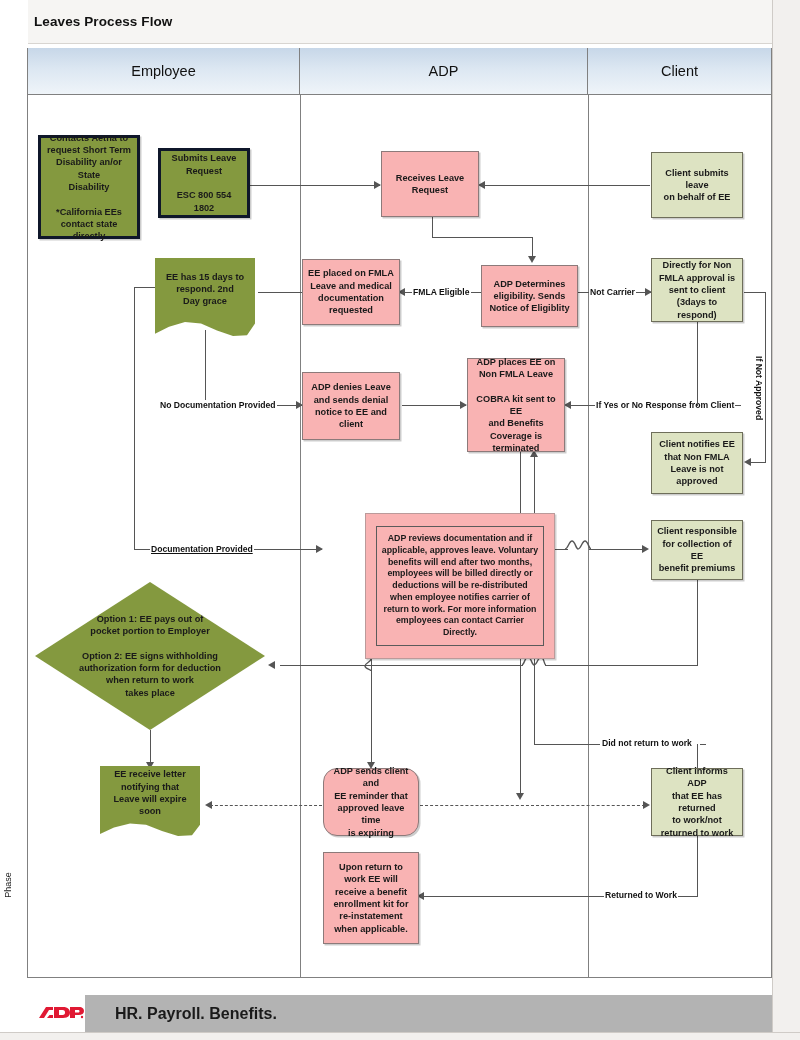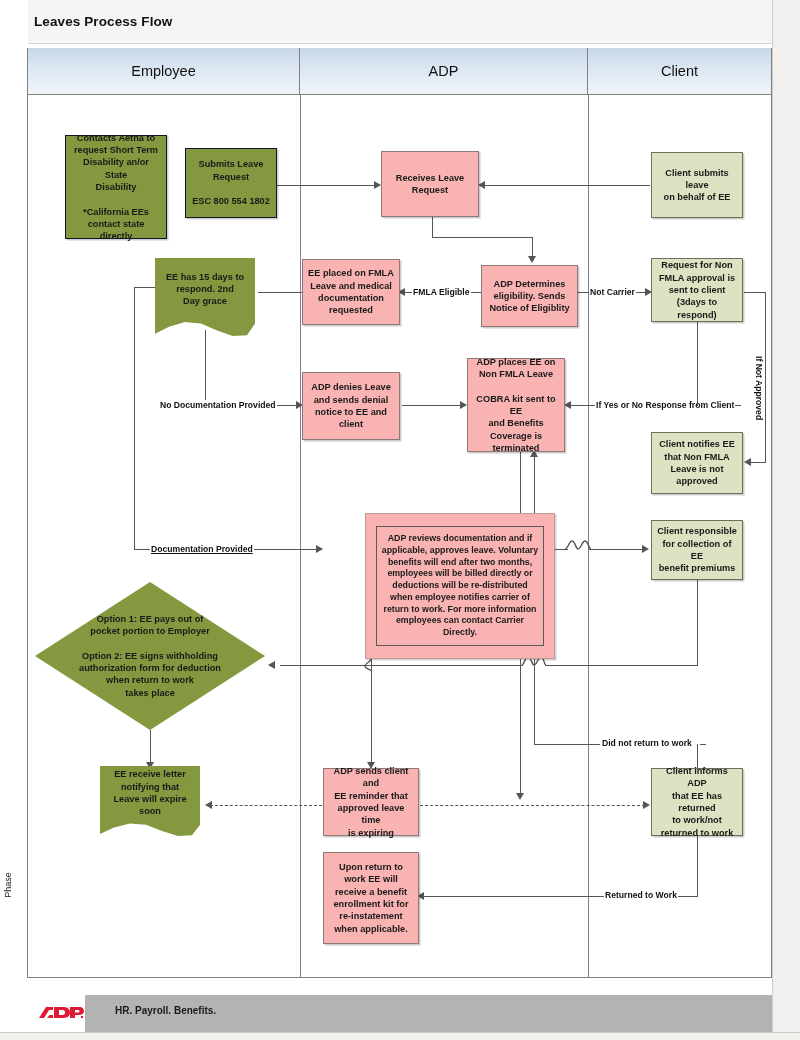--- a/index.html
+++ b/index.html
@@ -70,23 +70,22 @@
   .node {
     position:absolute;
     display:flex; align-items:center; justify-content:center;
     text-align:center;
     font-size:9.2px; line-height:1.34;
     color:#1a1a1a; font-weight:bold;
     padding:3px 5px;
     white-space:pre-line;
   }
   .n-olive {
-    background:#84993f; border:1px solid #0f172a;
+    background:#84993f; border:3px solid #0f172a;
     box-shadow:1.5px 1.5px 0 rgba(0,0,0,0.20);
-    margin-left:27px;
   }
   .n-pink {
     background:#f9b3b3; border:1px solid #8c7a7a;
     box-shadow:1.5px 1.5px 0 rgba(0,0,0,0.20);
   }
   .n-green {
     background:#dde3c2; border:1px solid #6e6e5a;
     box-shadow:1.5px 1.5px 0 rgba(0,0,0,0.20);
   }
   
@@ -149,21 +148,21 @@
   .footer-bar {
     position:absolute; left:0; top:995px; width:772px; height:37px;
     background:#ffffff;
   }
   .footer-grey {
     position:absolute; left:85px; top:995px; width:687px; height:37px;
     background:#b3b3b3;
   }
   .footer-tag {
     position:absolute; left:115px; top:1005px;
-    font-size:10px; font-weight:bold; color:#1a1a1a;
+    font-size:16px; font-weight:bold; color:#1a1a1a;
   }
   .adp-logo {
     position:absolute; left:38px; top:1002px; width:46px; height:22px;
   }
 </style>
 </head>
 <body>
 
 <div id="page">
 
@@ -336,36 +335,36 @@
 
 COBRA kit sent to EE
 and Benefits
 Coverage is
 terminated</div>
 
   <div class="node n-pink-inner" style="left:320px; top:513px; width:190px; height:146px;margin-left:45px;">
     <div class="pink-inner-box">ADP reviews documentation and if applicable, approves leave. Voluntary benefits will end after two months, employees will be billed directly or deductions will be re-distributed when employee notifies carrier of return to work. For more information employees can contact Carrier Directly.</div>
   </div>
 
-  <div class="node n-pink" style="left:323px; top:768px; width:96px; height:68px;">ADP sends client and
+  <div class="node n-pink" style="left:323px; top:768px; width:96px; height:68px;border-radius:14px;">ADP sends client and
 EE reminder that
 approved leave time
 is expiring</div>
 
   <div class="node n-pink" style="left:323px; top:852px; width:96px; height:92px;">Upon return to
 work EE will
 receive a benefit
 enrollment kit for
 re-instatement
 when applicable.</div>
 
   <div class="node n-green" style="left:651px; top:152px; width:92px; height:66px;">Client submits leave
 on behalf of EE</div>
 
-  <div class="node n-green" style="left:651px; top:258px; width:92px; height:64px;">Request for Non
+  <div class="node n-green" style="left:651px; top:258px; width:92px; height:64px;">Directly for Non
 FMLA approval is
 sent to client
 (3days to respond)</div>
 
   <div class="node n-green" style="left:651px; top:432px; width:92px; height:62px;">Client notifies EE
 that Non FMLA
 Leave is not
 approved</div>
 
   <div class="node n-green" style="left:651px; top:520px; width:92px; height:60px;">Client responsible

